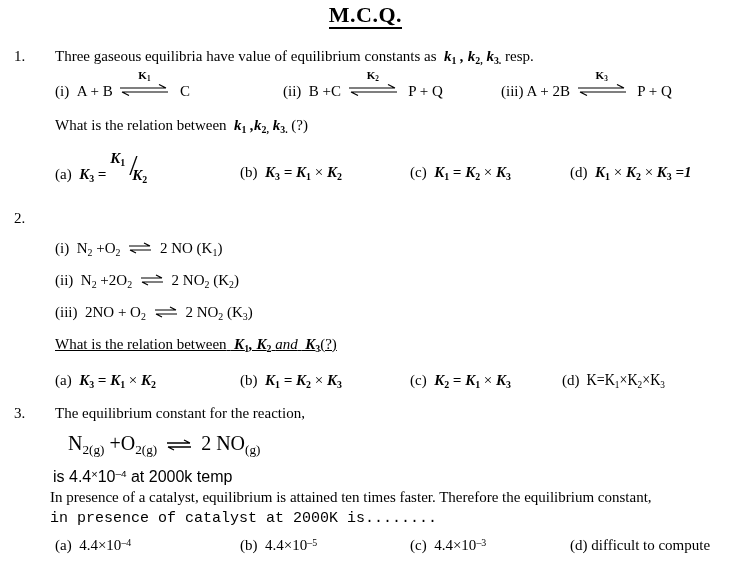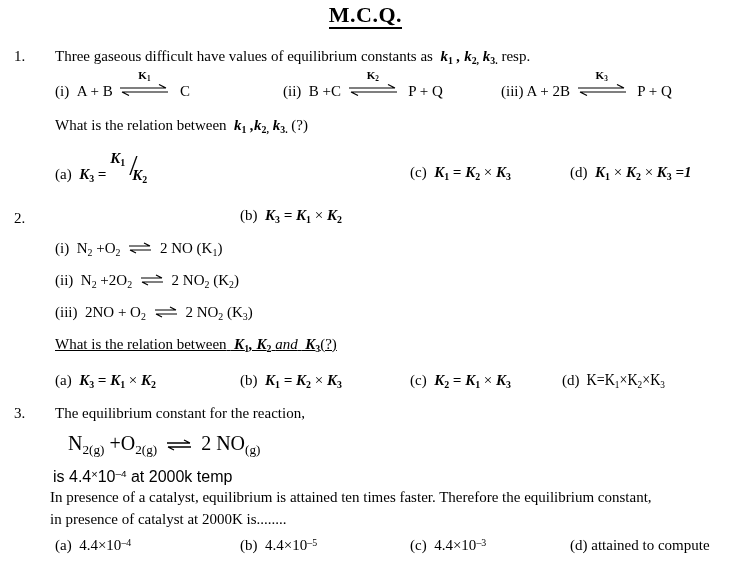--- a/index.html
+++ b/index.html
@@ -158,21 +158,21 @@
 
 <div class="page">
 
   <div class="title">
     <span>M.C.Q.</span>
   </div>
 
   <div class="abs qnum" style="left:14px; top:48px;">1.</div>
 
   <div class="abs body-txt" style="left:55px; top:48px;">
-    <span>Three gaseous difficult have values of equilibrium constants as</span>
+    <span>Three gaseous equilibria have value of equilibrium constants as</span>
     <span class="mib">&nbsp;k<sub>1</sub> , k<sub>2,</sub> k<sub>3.</sub></span>
     <span>resp.</span>
   </div>
 
   <div class="abs body-txt" style="left:55px; top:82px;">
     <span>(i)</span>
     <span>&nbsp;A + B</span>
     <span class="eqarrow">
       <span class="lbl">K<sub>1</sub></span>
       <svg width="52" height="12" viewBox="0 0 52 12">
@@ -218,21 +218,21 @@
   <div class="abs body-txt" style="left:55px; top:158px;">
     <span class="optlabel">(a)</span>
     <span class="mib">&nbsp;K<sub>3</sub> =</span>
     <span class="diagfrac">
       <span class="num mib">K<sub>1</sub></span>
       <span class="slash">/</span>
       <span class="den mib">K<sub>2</sub></span>
     </span>
   </div>
 
-  <div class="abs body-txt" style="left:240px; top:164px;margin-top:43px;">
+  <div class="abs body-txt" style="left:240px; top:164px;">
     <span class="optlabel">(b)</span>
     <span class="mib">&nbsp;K<sub>3</sub> = K<sub>1</sub> <span style="font-style:normal;font-weight:normal;">×</span> K<sub>2</sub></span>
   </div>
 
   <div class="abs body-txt" style="left:410px; top:164px;">
     <span class="optlabel">(c)</span>
     <span class="mib">&nbsp;K<sub>1</sub> = K<sub>2</sub> <span style="font-style:normal;font-weight:normal;">×</span> K<sub>3</sub></span>
   </div>
 
   <div class="abs body-txt" style="left:570px; top:164px;">
@@ -320,35 +320,35 @@
     </span>
     <span>2 NO<sub>(g)</sub></span>
   </div>
 
   <div class="abs sans-line" style="left:53px; top:468px;">
     <span>is 4.4</span><span class="times-raised">×</span><span>10</span><sup>–4</sup>
     <span>at 2000k temp</span>
   </div>
 
   <div class="abs body-txt" style="left:50px; top:489px;text-align:center;">In presence of a catalyst, equilibrium is attained ten times faster. Therefore the equilibrium constant,</div>
-  <div class="abs body-txt" style="left:50px; top:511px;">in presence of catalyst at 2000K is........</div>
+  <div class="abs body-txt" style="left:50px; top:511px;font-family:Liberation Mono, monospace;">in presence of catalyst at 2000K is........</div>
 
   <div class="abs body-txt" style="left:55px; top:537px;">
     <span class="optlabel">(a)</span>
     <span>&nbsp;4.4×10<sup>–4</sup></span>
   </div>
 
   <div class="abs body-txt" style="left:240px; top:537px;">
     <span class="optlabel">(b)</span>
     <span>&nbsp;4.4×10<sup>–5</sup></span>
   </div>
 
   <div class="abs body-txt" style="left:410px; top:537px;">
     <span class="optlabel">(c)</span>
     <span>&nbsp;4.4×10<sup>–3</sup></span>
   </div>
 
   <div class="abs body-txt" style="left:570px; top:537px;">
     <span class="optlabel">(d)</span>
-    <span>attained to compute</span>
+    <span>difficult to compute</span>
   </div>
 
 </div>
 
 </body></html>

